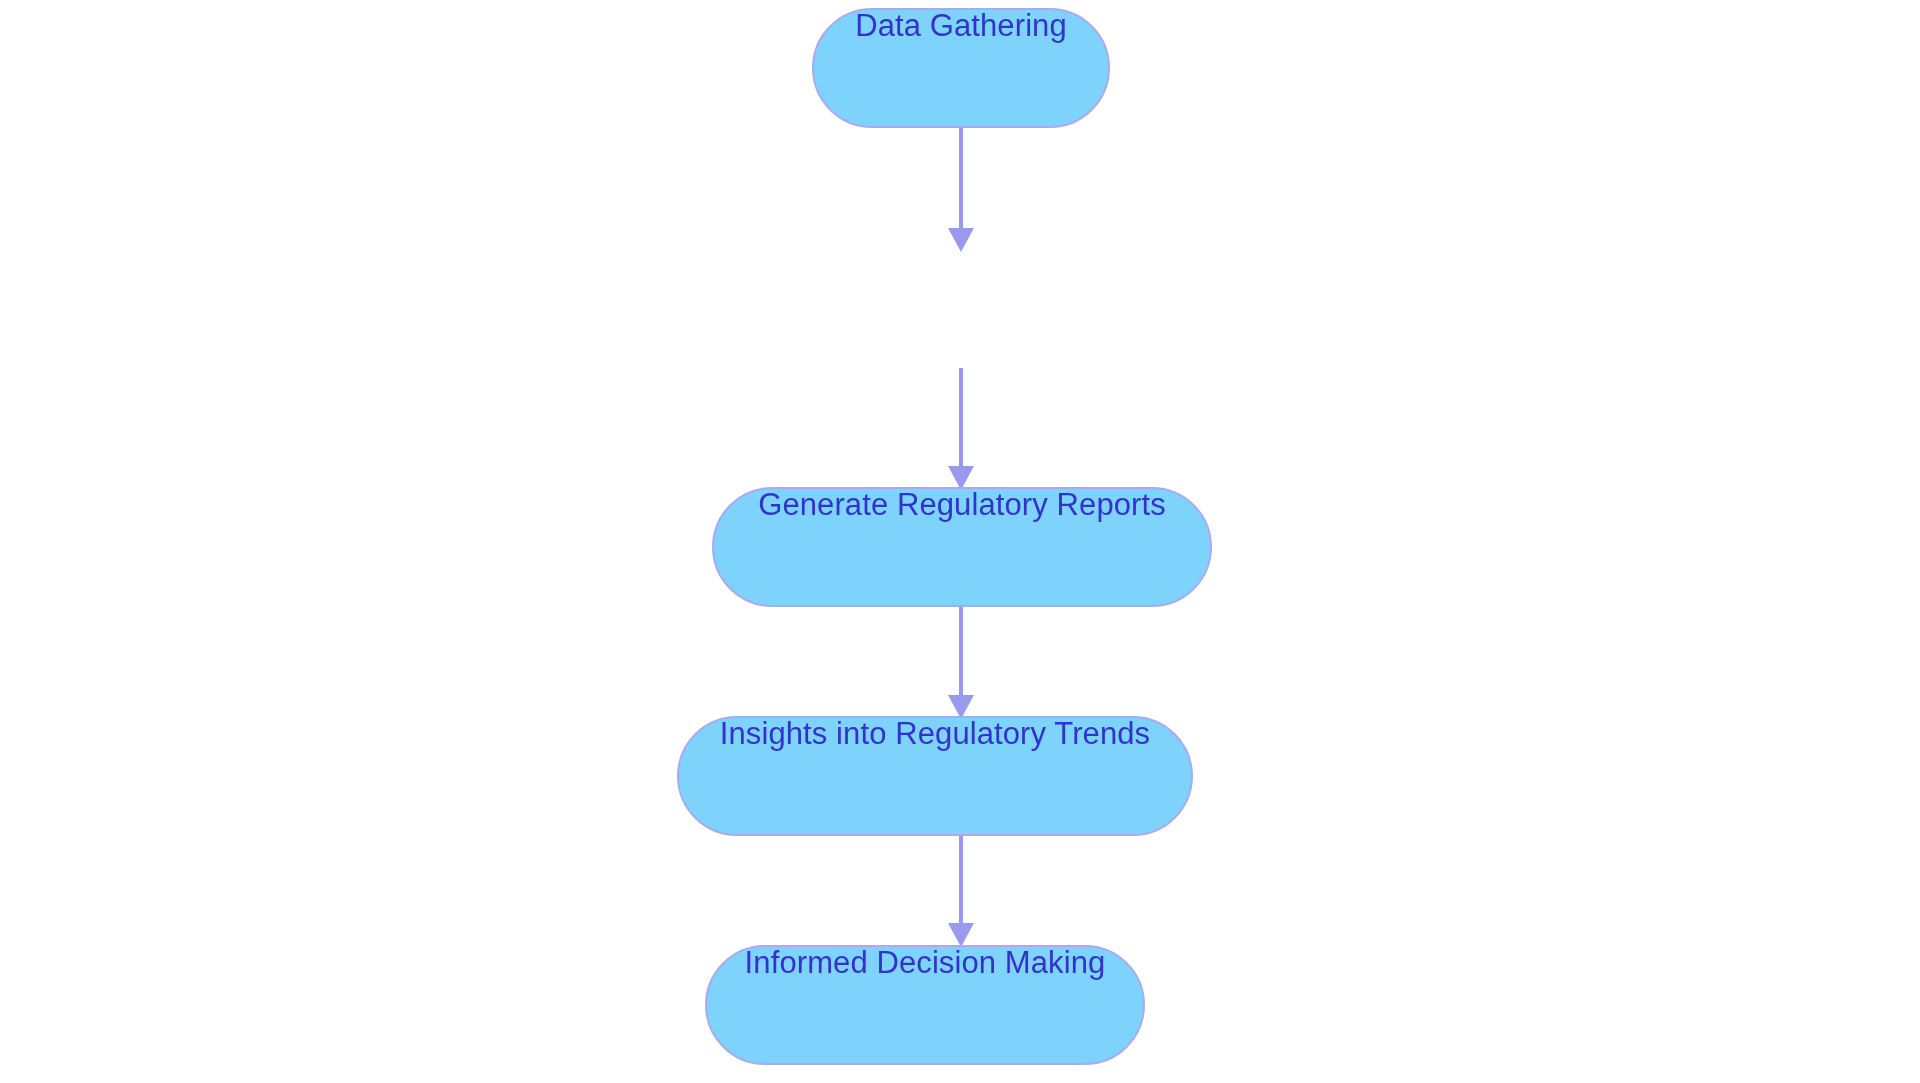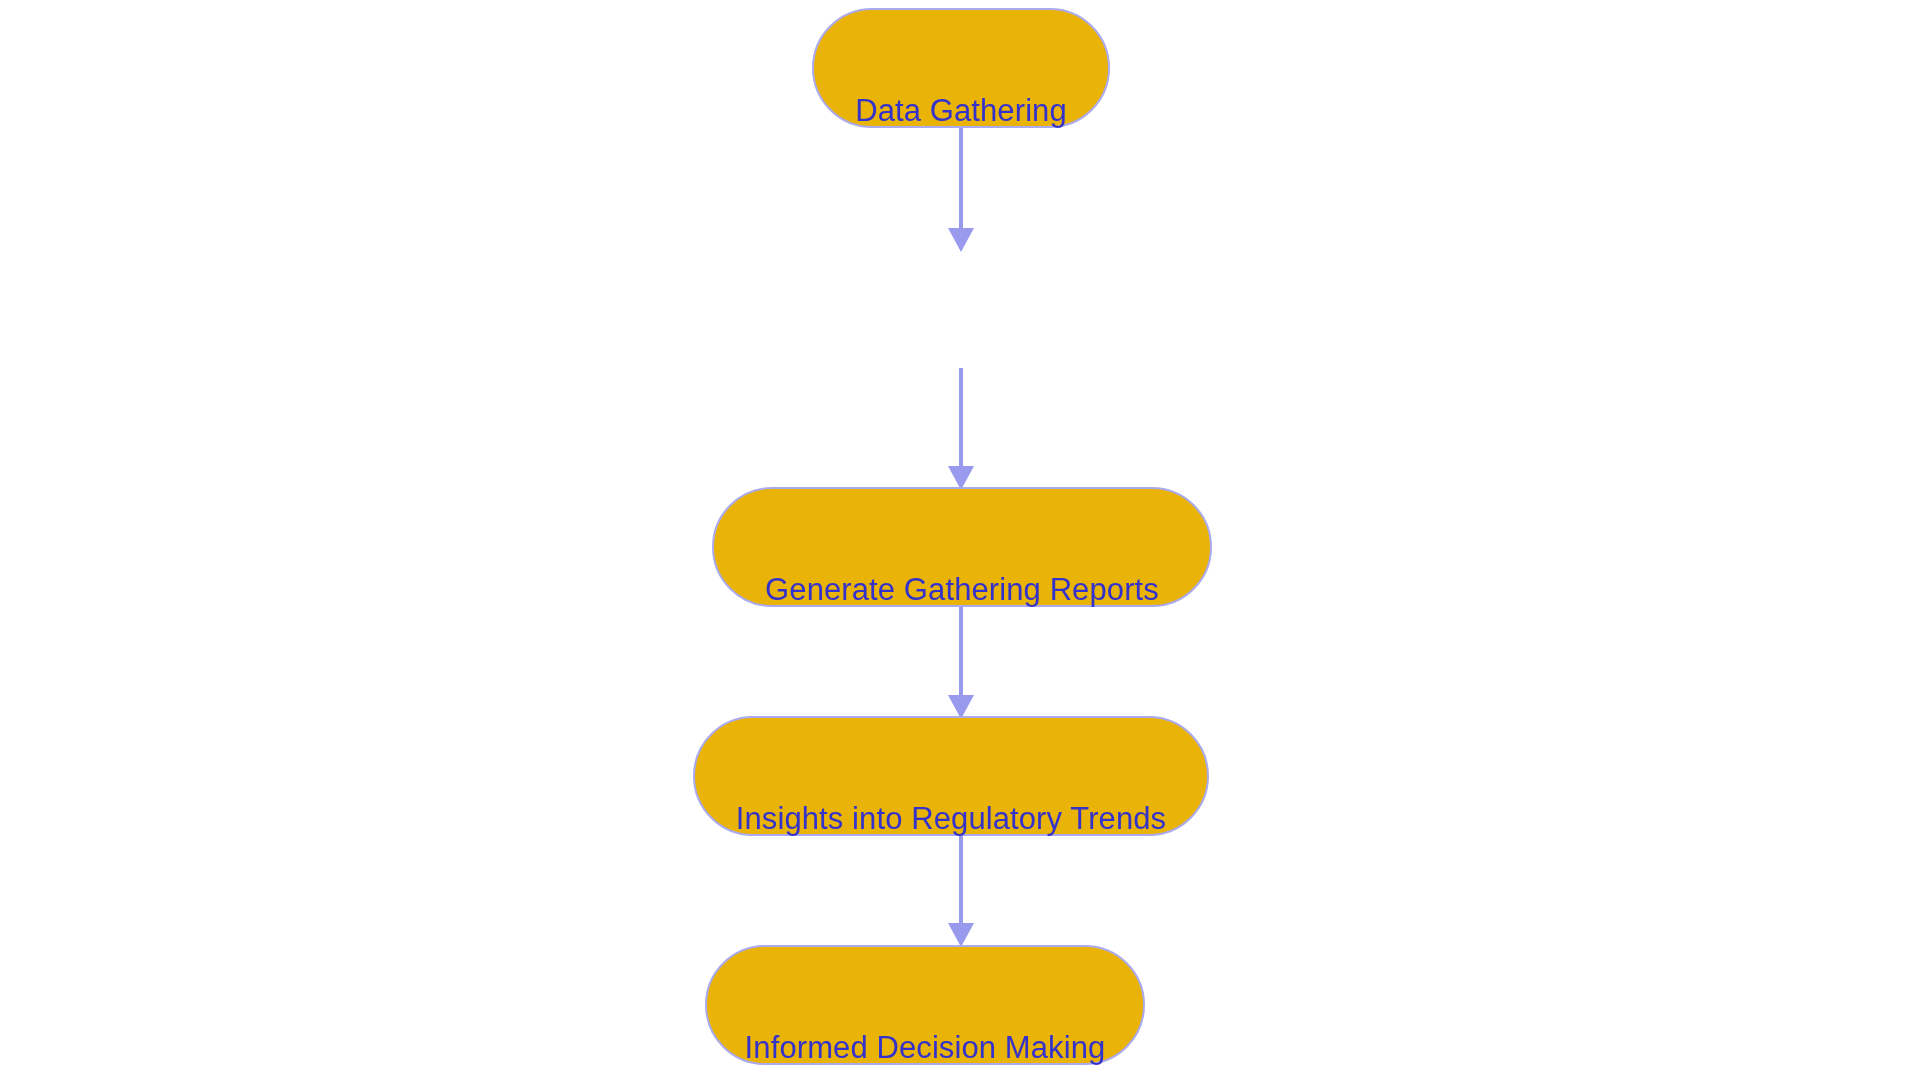--- a/index.html
+++ b/index.html
@@ -19,44 +19,44 @@
     width: 1920px;
     height: 1083px;
     background: #ffffff;
   }
 
   
   .node {
     position: absolute;
     box-sizing: border-box;
     display: flex;
-    align-items: flex-end;
+    align-items: flex-start;
     justify-content: center;
-    background: #eab308;
+    background: #7dd3fc;
     border: 2px solid #aaaaf0;
     border-radius: 9999px;
     height: 120px;
     z-index: 2;
   }
   .node-label {
     color: #3333cc;
     font-family: "Liberation Sans", sans-serif;
     font-size: 31px;
     font-weight: 400;
     letter-spacing: 0.1px;
     white-space: nowrap;
     line-height: 1;
     user-select: none;
   }
 
   
   #node-0 { left: 812px;  top: 8px;   width: 298px; }
   #node-1 { left: 822px;  top: 250px; width: 278px; }
   #node-2 { left: 712px;  top: 487px; width: 500px; }
-  #node-3 { left: 693px;  top: 716px; width: 516px; }
+  #node-3 { left: 677px;  top: 716px; width: 516px; }
   #node-4 { left: 705px;  top: 945px; width: 440px; }
 
   
   .connector {
     position: absolute;
     z-index: 1;
     pointer-events: none;
   }
   .connector svg { display: block; }
 
@@ -97,21 +97,21 @@
       <polygon points="20,113 7,89 33,89" fill="#9999ee"></polygon>
     </svg>
   </div>
 
   <div class="node" id="node-0">
     <span class="node-label">Data Gathering</span>
   </div>
 
 
   <div class="node" id="node-2">
-    <span class="node-label">Generate Gathering Reports</span>
+    <span class="node-label">Generate Regulatory Reports</span>
   </div>
 
   <div class="node" id="node-3">
     <span class="node-label">Insights into Regulatory Trends</span>
   </div>
 
   <div class="node" id="node-4">
     <span class="node-label">Informed Decision Making</span>
   </div>
 

